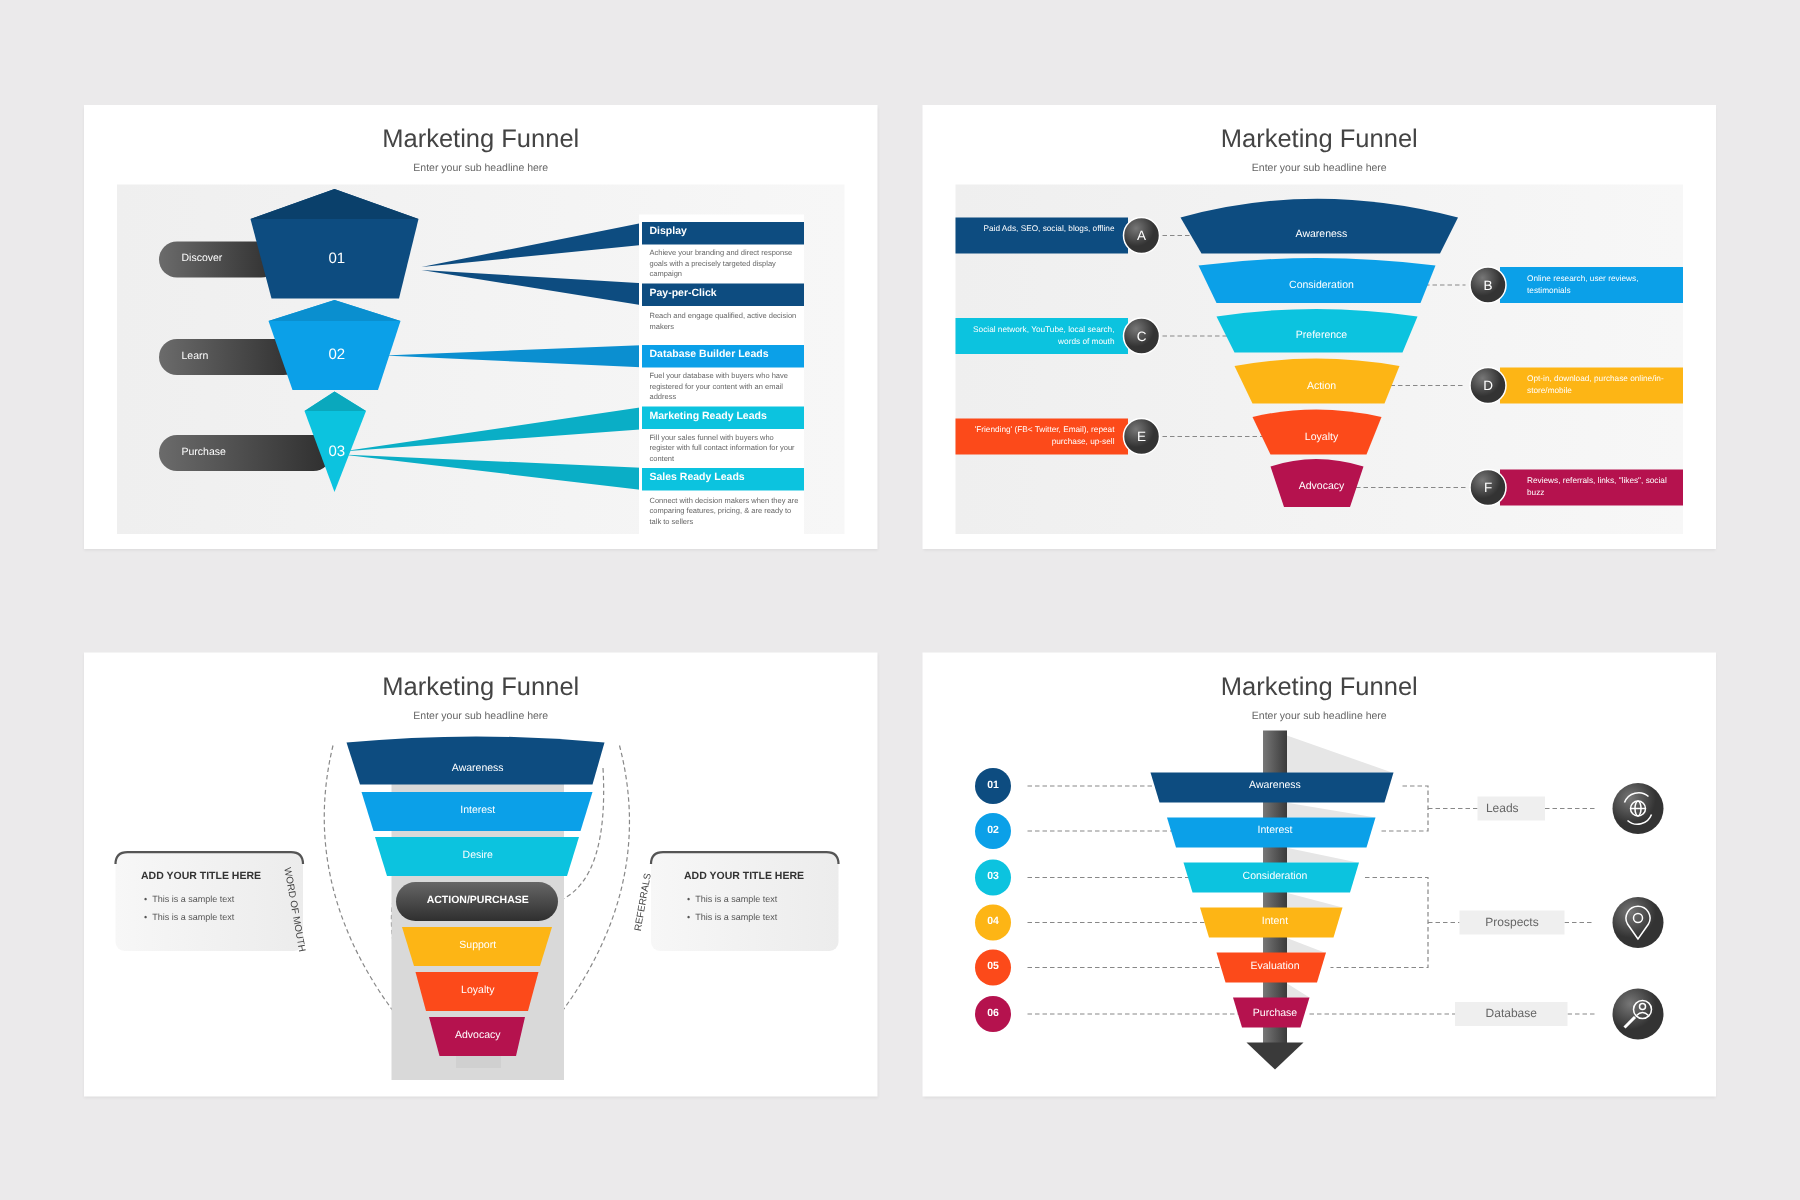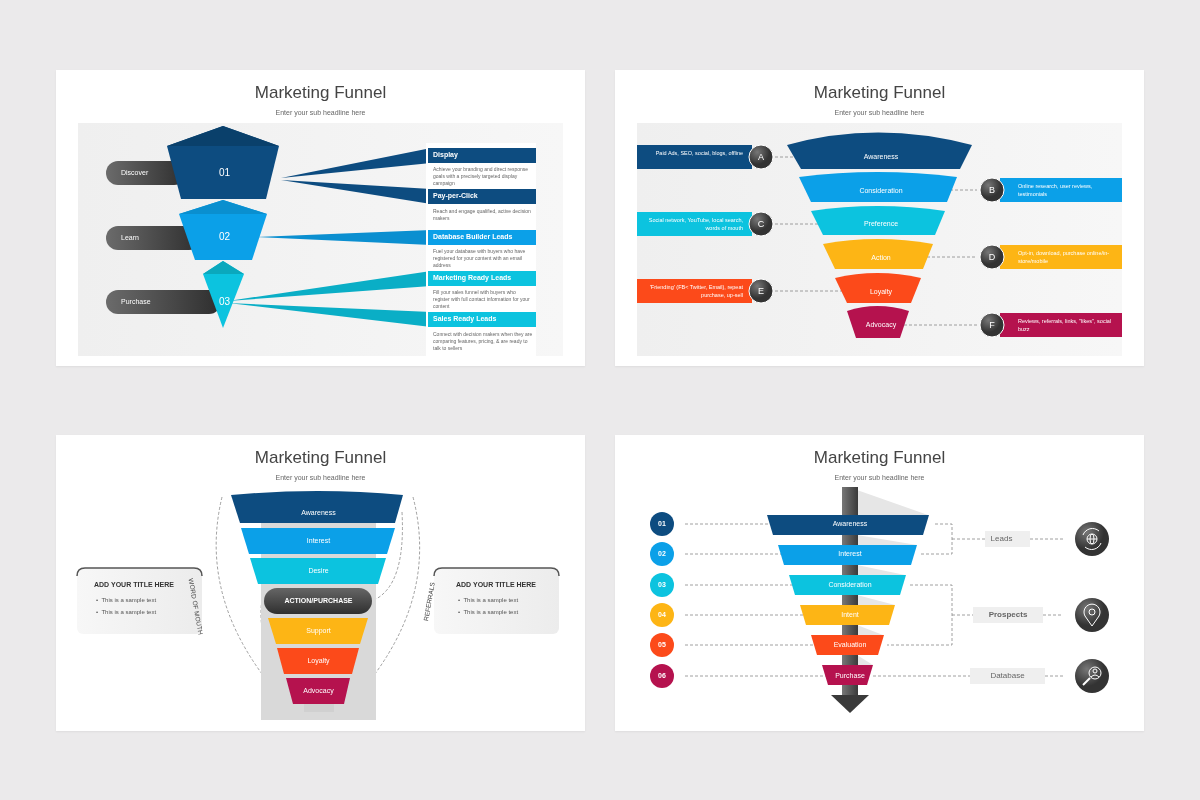--- a/index.html
+++ b/index.html
@@ -287,15 +287,15 @@
   <div class="t c" style="left:35px;top:237px;width:24px;font-weight:bold;">06</div>
 
   <div class="t c" style="left:183px;top:85px;width:104px;">Awareness</div>
   <div class="t c" style="left:183px;top:115px;width:104px;">Interest</div>
   <div class="t c" style="left:183px;top:146px;width:104px;">Consideration</div>
   <div class="t c" style="left:183px;top:176px;width:104px;">Intent</div>
   <div class="t c" style="left:183px;top:206px;width:104px;">Evaluation</div>
   <div class="t c" style="left:183px;top:237px;width:104px;">Purchase</div>
 
   <div class="t c" style="left:370px;top:99px;width:33px;color:#666;font-size:8px;">Leads</div>
-  <div class="t c" style="left:358px;top:175px;width:70px;color:#666;font-size:8px;font-weight:bold;">Prospects</div>
+  <div class="t c" style="left:358px;top:175px;width:70px;color:#666;font-size:8px;">Prospects</div>
   <div class="t c" style="left:355px;top:236px;width:75px;color:#666;font-size:8px;">Database</div>
 </div>
 
 </body></html>

